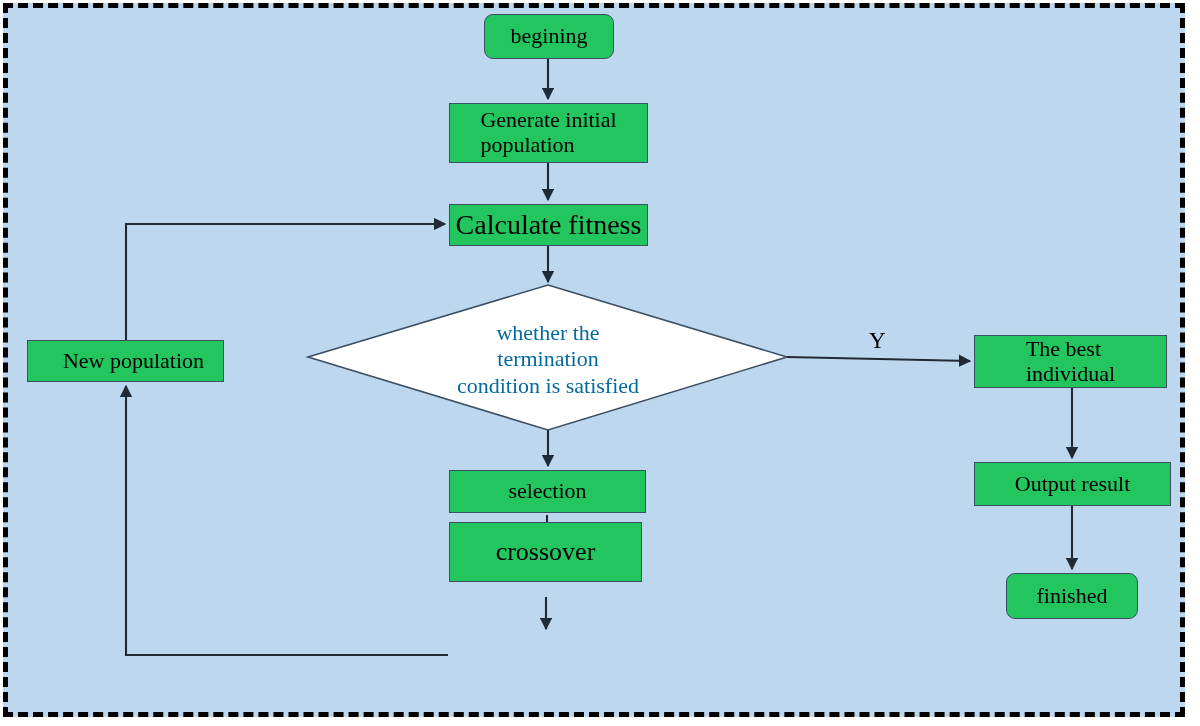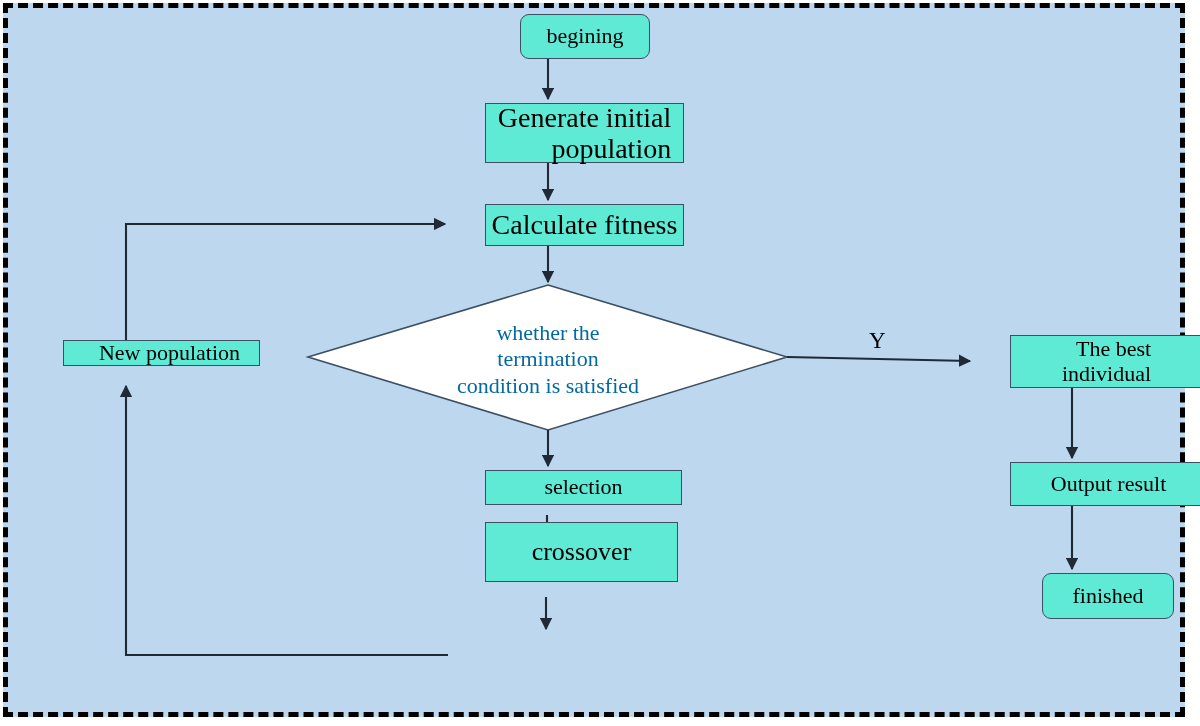--- a/index.html
+++ b/index.html
@@ -31,40 +31,39 @@
     position: absolute;
     left: 0;
     top: 0;
     width: 1200px;
     height: 726px;
     pointer-events: none;
   }
   
   .node {
     position: absolute;
-    background: #5eead4;
+    background: #22c55e;
     border: 1px solid #3d4f63;
     box-sizing: border-box;
     display: flex;
     align-items: center;
     justify-content: center;
-    text-align: right;
+    text-align: left;
     line-height: 1.12;
     color: #000000;
     white-space: pre-line;
-    margin-left: 36px;
   }
   .node.rounded { border-radius: 9px; }
   .node.process { border-radius: 0; }
 
   .n-begining        { left: 484px; top: 14px;  width: 130px; height: 45px;  font-size: 22px; }
-  .n-generate        { left: 449px; top: 103px; width: 199px; height: 60px;  font-size: 28px; }
+  .n-generate        { left: 449px; top: 103px; width: 199px; height: 60px;  font-size: 22px; }
   .n-calculate       { left: 449px; top: 204px; width: 199px; height: 42px;  font-size: 28px; }
-  .n-newpop          { left: 27px;  top: 340px; width: 197px; height: 26px;  font-size: 22px; padding-left: 16px; }
-  .n-selection       { left: 449px; top: 470px; width: 197px; height: 35px;  font-size: 22px; }
+  .n-newpop          { left: 27px;  top: 340px; width: 197px; height: 42px;  font-size: 22px; padding-left: 16px; }
+  .n-selection       { left: 449px; top: 470px; width: 197px; height: 43px;  font-size: 22px; }
   .n-crossover       { left: 449px; top: 522px; width: 193px; height: 60px;  font-size: 26px; }
   .n-mutation        { left: 448px; top: 633px; width: 195px; height: 45px;  font-size: 22px; }
   .n-best            { left: 974px; top: 335px; width: 193px; height: 53px;  font-size: 22px; }
   .n-output          { left: 974px; top: 462px; width: 197px; height: 44px;  font-size: 22px; }
   .n-finished        { left: 1006px; top: 573px; width: 132px; height: 46px; font-size: 22px; }
 
   
   .decision-label {
     position: absolute;
     left: 398px;

